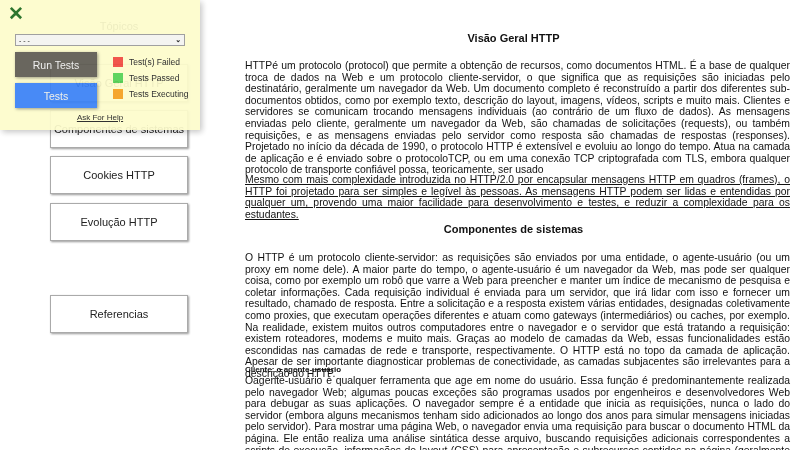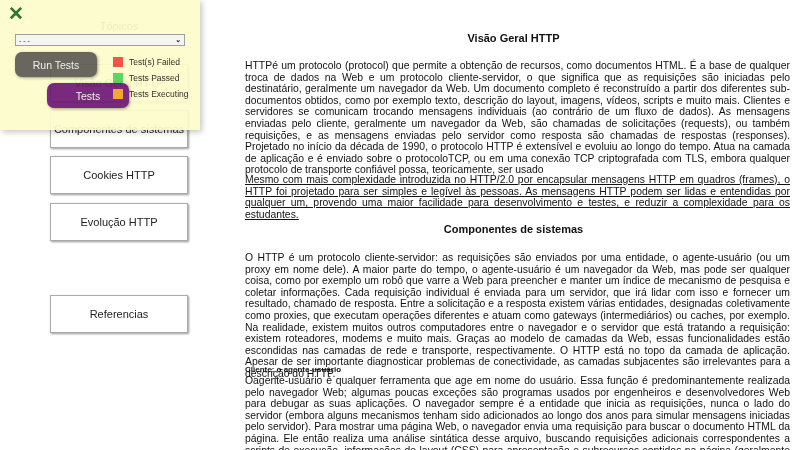--- a/index.html
+++ b/index.html
@@ -22,25 +22,25 @@
   .h-client { position:absolute; top:361px; }
   .p-client { position:absolute; top:371px; width:545px; }
 
   #test-panel { position:absolute; left:0; top:0; width:200px; height:130px; background:#fdfccc;
                 box-shadow:2px 2px 6px rgba(0,0,0,0.25); opacity:0.93; }
   #close { position:absolute; left:8px; top:4px; color:#1e6b1e; font-size:19px; font-weight:bold; line-height:19px; cursor:pointer; }
   #suite-label { position:absolute; left:0; width:200px; top:17px; text-align:center; font-size:10.5px; color:#222; }
   #suite-select { position:absolute; left:15px; top:34px; width:170px; height:12px; font-size:7px;
                   border:1px solid #999; background:#f4f4f0; padding:0 3px; box-sizing:border-box;
                   display:flex; align-items:center; justify-content:space-between; }
-  .pbtn { position:absolute; left:15px; width:82px; height:25px; border-radius:7px; color:#eee;
+  .pbtn { position:absolute; left:15px; width:82px; height:25px; border-radius:0; color:#eee;
           font-size:10.5px; display:flex; align-items:center; justify-content:center; cursor:pointer;
           box-shadow:1px 1px 3px rgba(0,0,0,0.4); }
   #run-btn { top:52px; background:#5e5b52; }
-  #tests-btn { top:83px; background:#701a75; color:#f0f0e8;margin-left:32px; }
+  #tests-btn { top:83px; background:#3b82f6; color:#f0f0e8; }
   .legend { position:absolute; left:113px; font-size:8.5px; color:#222; display:flex; align-items:center; }
   .legend .sw { width:10px; height:10px; margin-right:6px; display:inline-block; }
   #help { position:absolute; left:0; width:200px; top:113px; text-align:center; font-size:8px; color:#222; text-decoration:underline; cursor:pointer; }
 </style>
 </head>
 <body>
 
 <div id="nav">
   <div class="nav-title">Tópicos</div>
   <div class="nav-item" style="top:64px">Visão Geral HTTP</div>
@@ -73,13 +73,14 @@
     <span>Test(s) Failed</span>
   </div>
   <div class="legend" style="top:73px">
     <span class="sw" style="background:#55d155"></span>
     <span>Tests Passed</span>
   </div>
   <div class="legend" style="top:89px">
     <span class="sw" style="background:#f5a01e"></span>
     <span>Tests Executing</span>
   </div>
+  <div id="help">Ask For Help</div>
 </div>
 
 </body></html>

